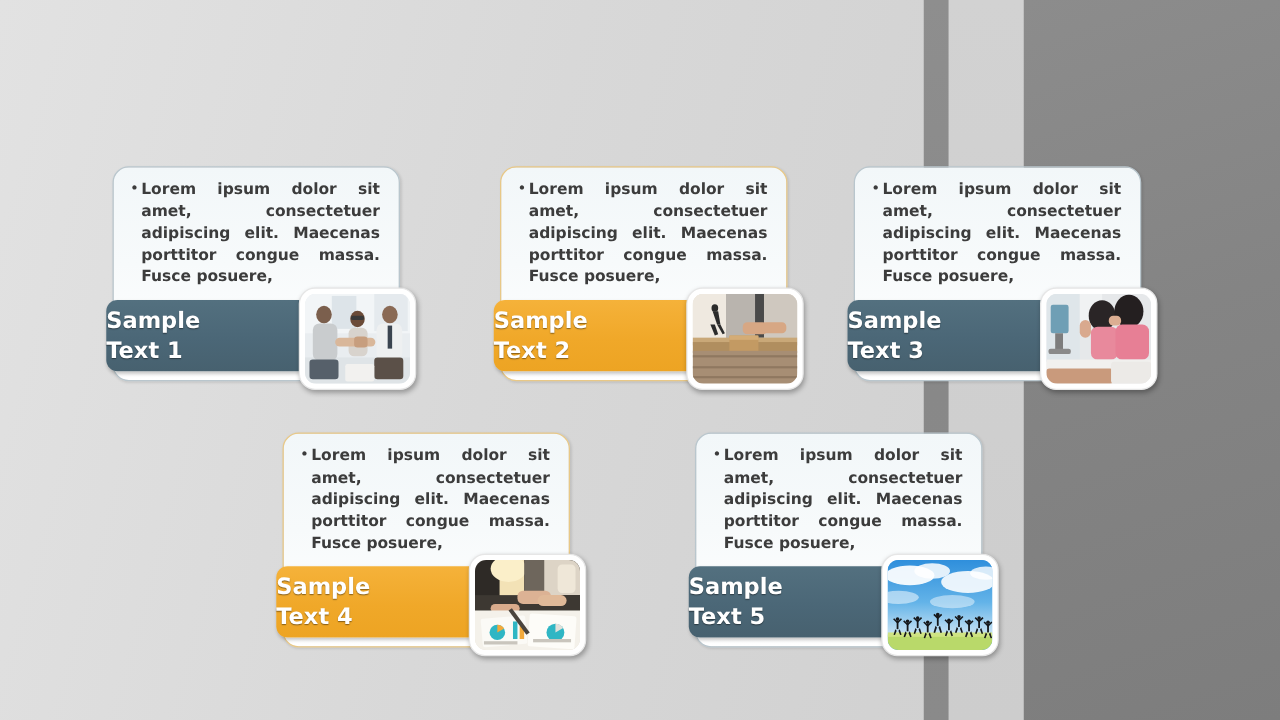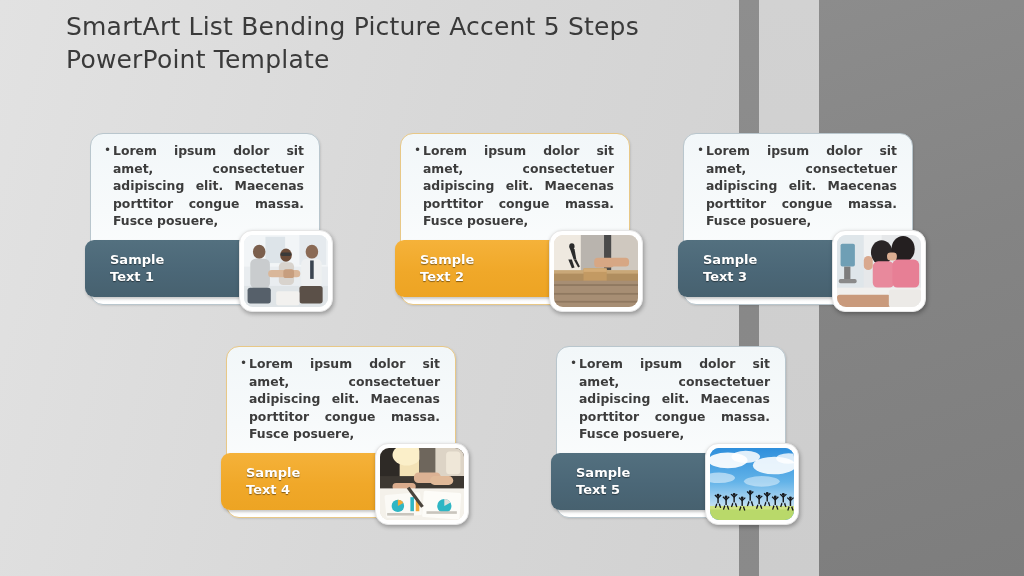--- a/index.html
+++ b/index.html
@@ -117,23 +117,22 @@
     display: flex;
     align-items: center;
   }
   .card-footer.slate {
     background: linear-gradient(180deg, #53707f 0%, #4b6777 55%, #47616f 100%);
   }
   .card-footer.amber {
     background: linear-gradient(180deg, #f5b23a 0%, #f0a829 55%, #eda423 100%);
   }
   .card-footer .label {
-    padding-left: 25px;
     font-family: "DejaVu Sans", sans-serif;
-    font-size: 13px;
+    font-size: 18px;
     font-weight: bold;
     line-height: 1.28;
     color: #ffffff;
     text-shadow: 0 1px 1px rgba(0,0,0,0.45);
     white-space: pre-line;
   }
 
   
   .thumb {
     position: absolute;
@@ -156,21 +155,20 @@
 </head>
 <body>
 
 <div id="slide">
 
   <div class="bg-base"></div>
   <div class="bg-stripe-dark-thin"></div>
   <div class="bg-stripe-light"></div>
   <div class="bg-panel-dark"></div>
 
-  <div class="title">SmartArt List Bending Picture Accent 5 Steps PowerPoint Template</div>
 
   <div class="card" style="left:85px; top:133px; width:265px; height:190px;">
     <div class="card-body slate" style="width:230px; height:172px;">
       <div class="card-text" style="width:200px;">
         <span class="bullet">•</span>
         <span class="body">Lorem ipsum dolor sit amet, consectetuer adipiscing elit. Maecenas porttitor congue massa. Fusce posuere,</span>
       </div>
     </div>
     <div class="card-footer slate" style="top:107px; width:212px; height:57px;">
       <div class="label">Sample

